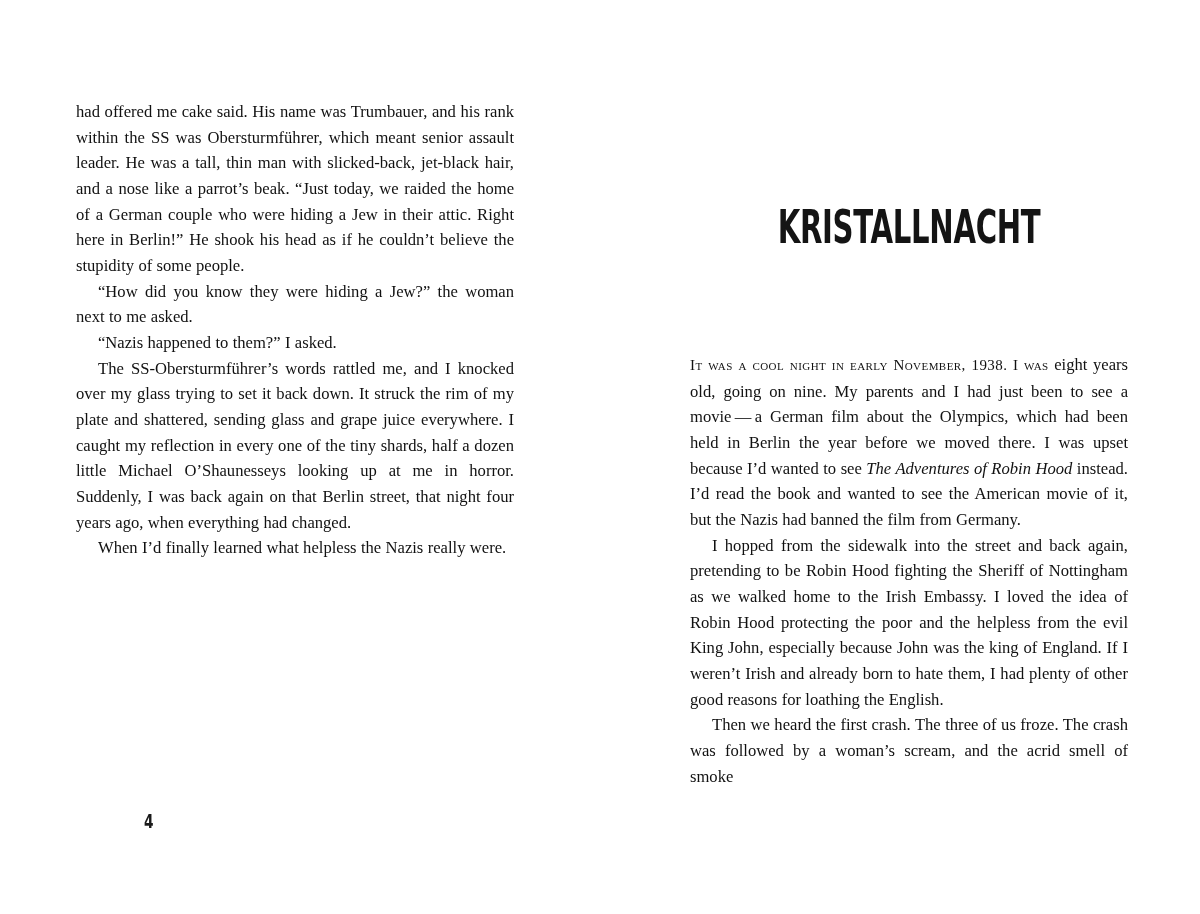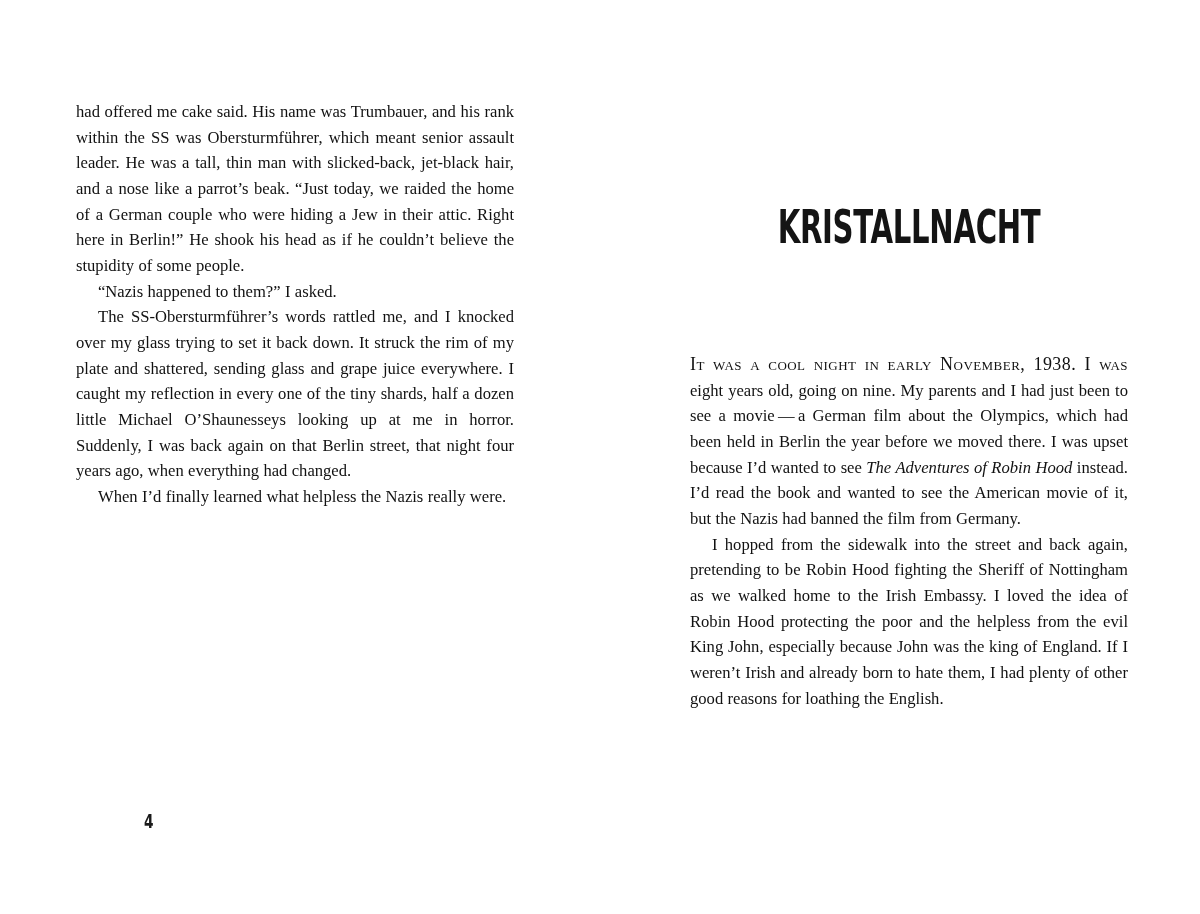--- a/index.html
+++ b/index.html
@@ -84,21 +84,21 @@
   p.body-para.no-indent {
     text-indent: 0;
   }
 
   p.body-para.last-line-left {
     text-align-last: left;
   }
 
   .small-caps-open {
     font-variant: small-caps;
-    font-size: 18px;
+    font-size: 15px;
     letter-spacing: 0.45px;
   }
 
   .italic-title {
     font-style: italic;
   }
 
   
   .folio {
     position: absolute;
@@ -115,33 +115,35 @@
 </style>
 </head>
 <body>
 
 <div class="page-spread">
 
   <div class="verso-page">
 
     <div class="verso-text-block">
       <p class="body-para no-indent last-line-left">had offered me cake said. His name was Trumbauer, and his rank within the SS was Obersturmführer, which meant senior assault leader. He was a tall, thin man with slicked-back, jet-black hair, and a nose like a parrot’s beak. “Just today, we raided the home of a German couple who were hiding a Jew in their attic. Right here in Berlin!” He shook his head as if he couldn’t believe the stupidity of some people.</p>
+      <p class="body-para last-line-left">“How did you know they were hiding a Jew?” the woman next to me asked.</p>
       <p class="body-para last-line-left">“Nazis happened to them?” I asked.</p>
       <p class="body-para last-line-left">The SS-Obersturmführer’s words rattled me, and I knocked over my glass trying to set it back down. It struck the rim of my plate and shattered, sending glass and grape juice everywhere. I caught my reflection in every one of the tiny shards, half a dozen little Michael O’Shaunesseys looking up at me in horror. Suddenly, I was back again on that Berlin street, that night four years ago, when everything had changed.</p>
       <p class="body-para last-line-left">When I’d finally learned what helpless the Nazis really were.</p>
     </div>
 
     <div class="folio">4</div>
   </div>
 
   <div class="recto-page">
 
     <h1 class="chapter-title">KRISTALLNACHT</h1>
 
     <div class="recto-text-block">
       <p class="body-para no-indent last-line-left">
         <span class="small-caps-open">It was a cool night in early November, 1938. I was</span><span> eight years old, going on nine. My parents and I had just been to see a movie — a German film about the Olympics, which had been held in Berlin the year before we moved there. I was upset because I’d wanted to see </span><span class="italic-title">The Adventures of Robin Hood</span><span> instead. I’d read the book and wanted to see the American movie of it, but the Nazis had banned the film from Germany.</span>
       </p>
       <p class="body-para last-line-left">I hopped from the sidewalk into the street and back again, pretending to be Robin Hood fighting the Sheriff of Nottingham as we walked home to the Irish Embassy. I loved the idea of Robin Hood protecting the poor and the helpless from the evil King John, especially because John was the king of England. If I weren’t Irish and already born to hate them, I had plenty of other good reasons for loathing the English.</p>
+      <p class="body-para last-line-left">Then we heard the first crash. The three of us froze. The crash was followed by a woman’s scream, and the acrid smell of smoke</p>
     </div>
   </div>
 
 </div>
 
 </body></html>

